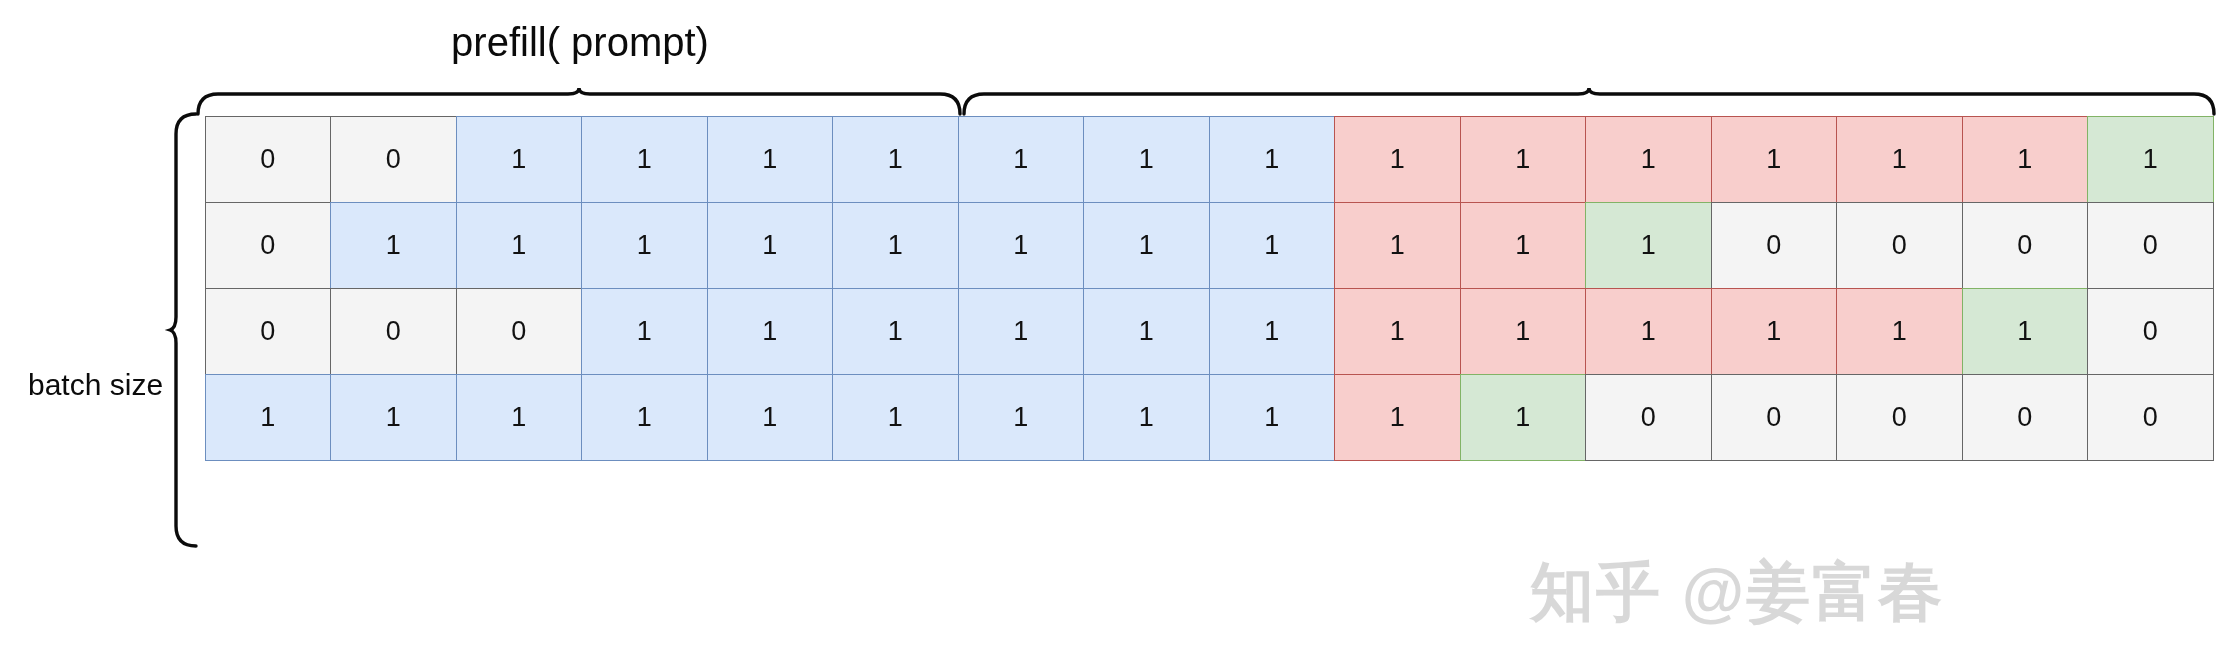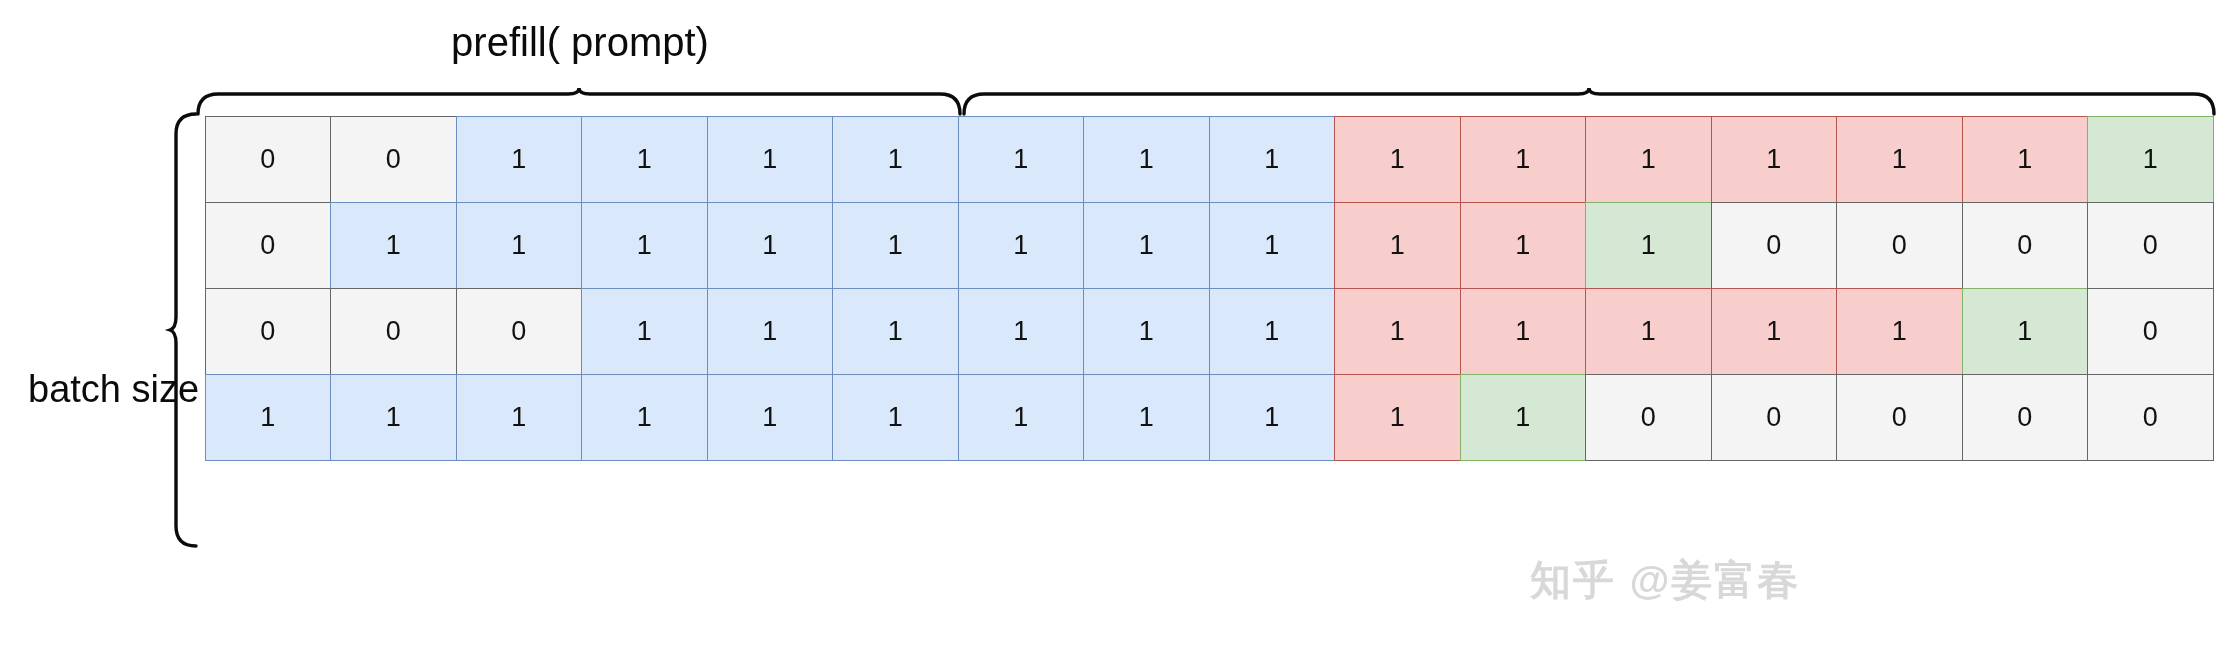--- a/index.html
+++ b/index.html
@@ -33,21 +33,21 @@
     line-height: 1;
   }
   #label-prefill { left: 330px; top: 22px; width: 500px; }
   #label-response { left: 1520px; top: 22px; width: 500px; }
 
   
   #label-batch {
     position: absolute;
     left: 28px;
     top: 370px;
-    font-size: 38px;
+    font-size: 30px;
     color: #0b0b0b;
     white-space: nowrap;
     line-height: 1;
   }
 
   
   .brace-svg {
     position: absolute;
     overflow: visible;
   }
@@ -98,21 +98,21 @@
   .cell.green {
     background: #d5e8d4;
     border-color: #82b366;
   }
 
   
   #watermark {
     position: absolute;
     left: 1530px;
     top: 560px;
-    font-size: 41px;
+    font-size: 64px;
     font-weight: bold;
     color: rgba(125,125,125,0.30);
     letter-spacing: 2px;
     white-space: nowrap;
     pointer-events: none;
     user-select: none;
     line-height: 1;
   }
 </style>
 </head>

